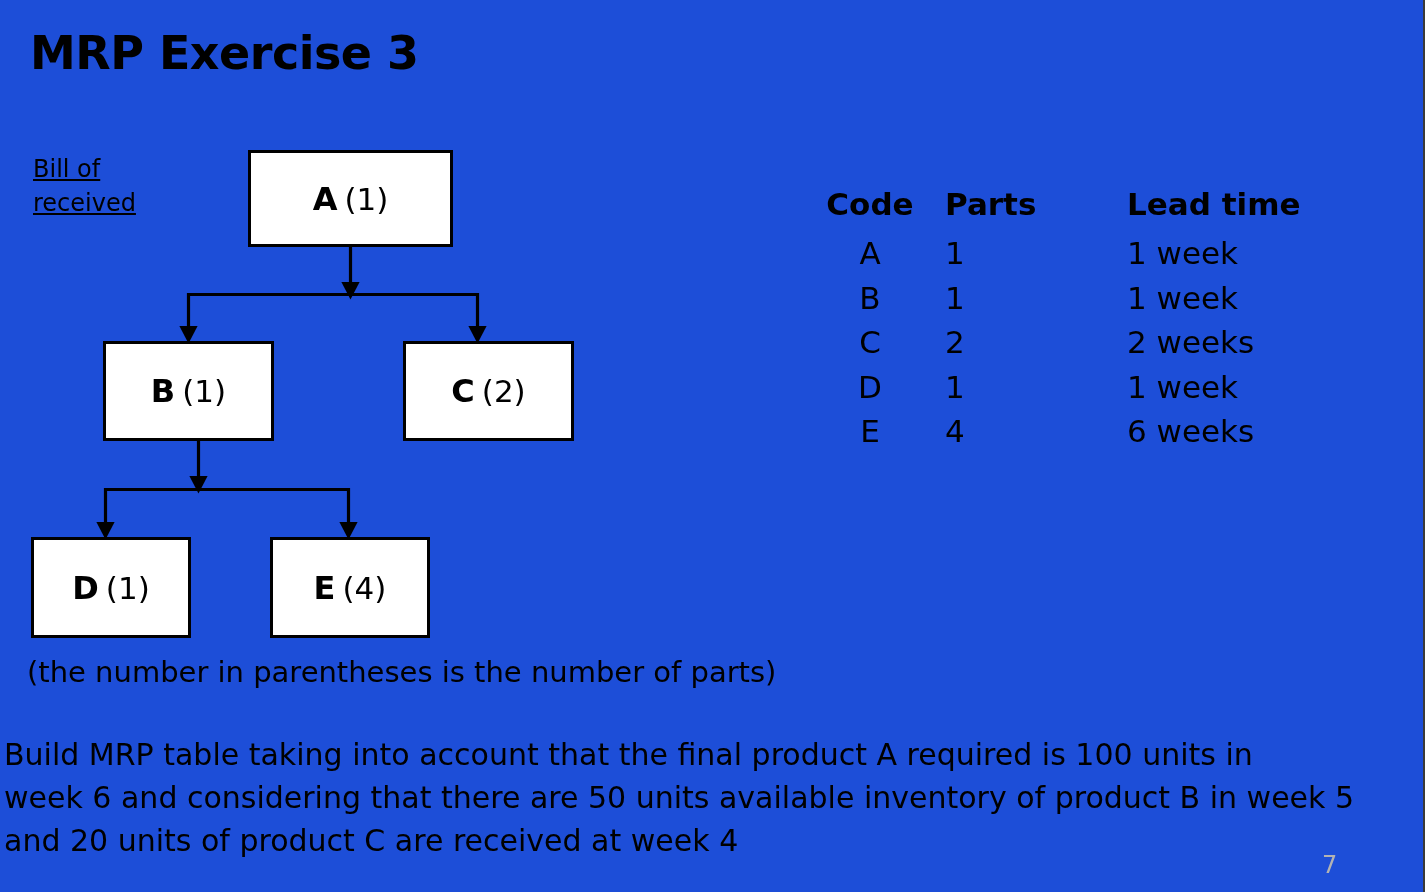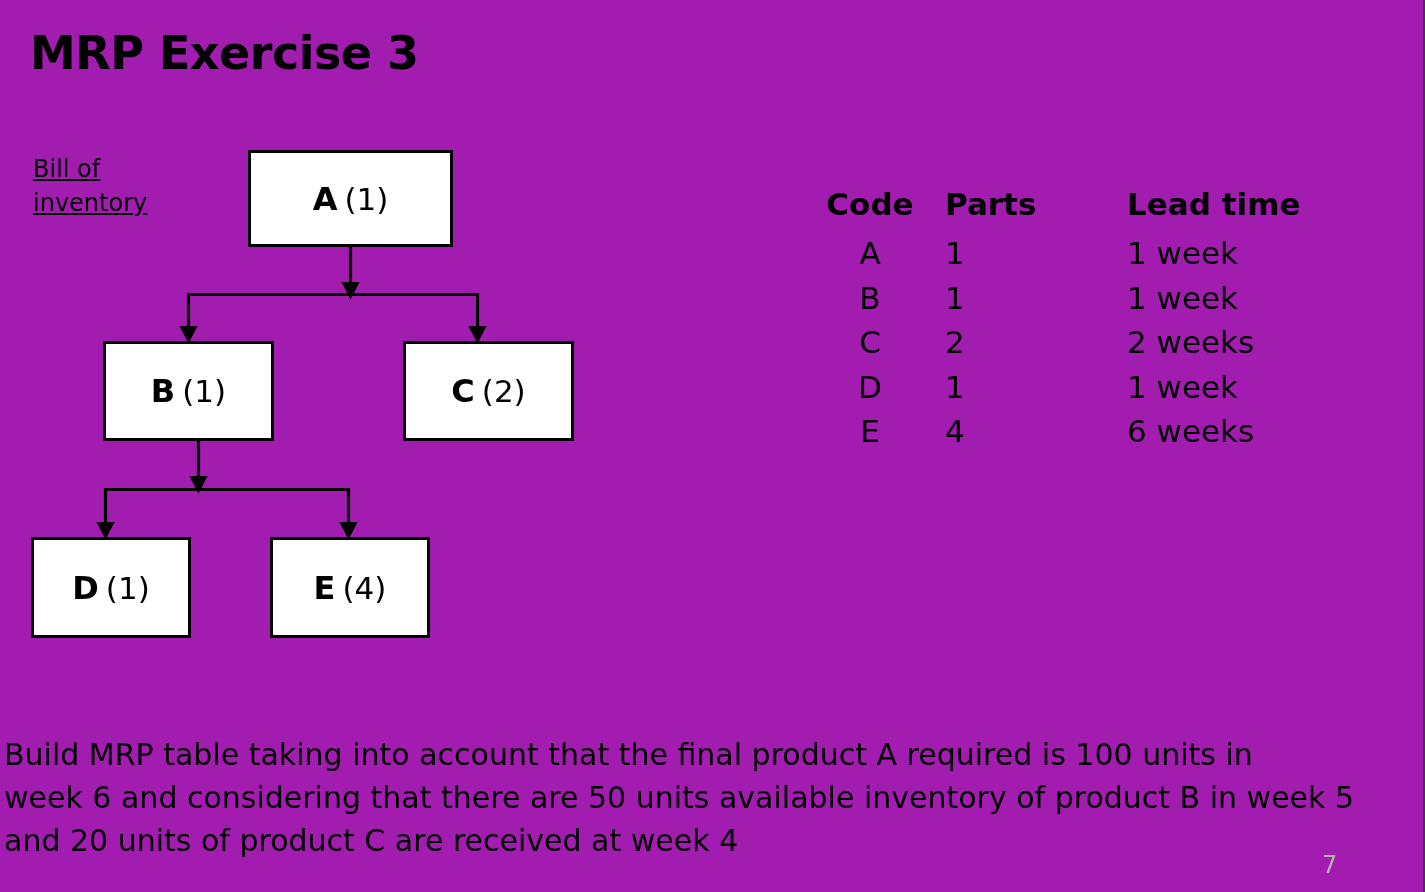--- a/index.html
+++ b/index.html
@@ -9,21 +9,21 @@
     background: #ffffff;
   }
   body {
     font-family: "DejaVu Sans", sans-serif;
     color: #000000;
   }
   #slide {
     position: relative;
     width: 1425px;
     height: 892px;
-    background: #a21caf;
+    background: #1d4ed8;
     overflow: hidden;
     border-right: 2px solid #3a3a3a;
     box-sizing: border-box;
   }
 
   
   #slide-title {
     position: absolute;
     left: 30px;
     top: 29px;
@@ -155,21 +155,21 @@
 </style>
 </head>
 <body>
 
 <div id="slide">
 
   <div id="slide-title">MRP Exercise 3</div>
 
   <div id="bom-label">
     <span>Bill of</span><br>
-    <span>inventory</span>
+    <span>received</span>
   </div>
 
   <div id="bom-tree">
 
     <svg id="bom-connectors" viewBox="0 0 640 660">
       <defs>
         <marker id="arrowhead" markerWidth="7" markerHeight="7" refX="2.6" refY="3.2" orient="auto" markerUnits="strokeWidth">
           <polygon points="0,0.3 5.6,3.2 0,6.1" fill="#000000"></polygon>
         </marker>
       </defs>
@@ -239,20 +239,21 @@
         <td class="col-lead">1 week</td>
       </tr>
       <tr>
         <td class="col-code">E</td>
         <td class="col-parts">4</td>
         <td class="col-lead">6 weeks</td>
       </tr>
     </tbody>
   </table>
 
+  <div id="tree-caption">(the number in parentheses is the number of parts)</div>
 
   <div id="task-text">
     <div class="line">Build MRP table taking into account that the final product A required is 100 units in</div>
     <div class="line">week 6 and considering that there are 50 units available inventory of product B in week 5</div>
     <div class="line">and 20 units of product C are received at week 4</div>
   </div>
 
   <div id="page-number">7</div>
 
 </div>

